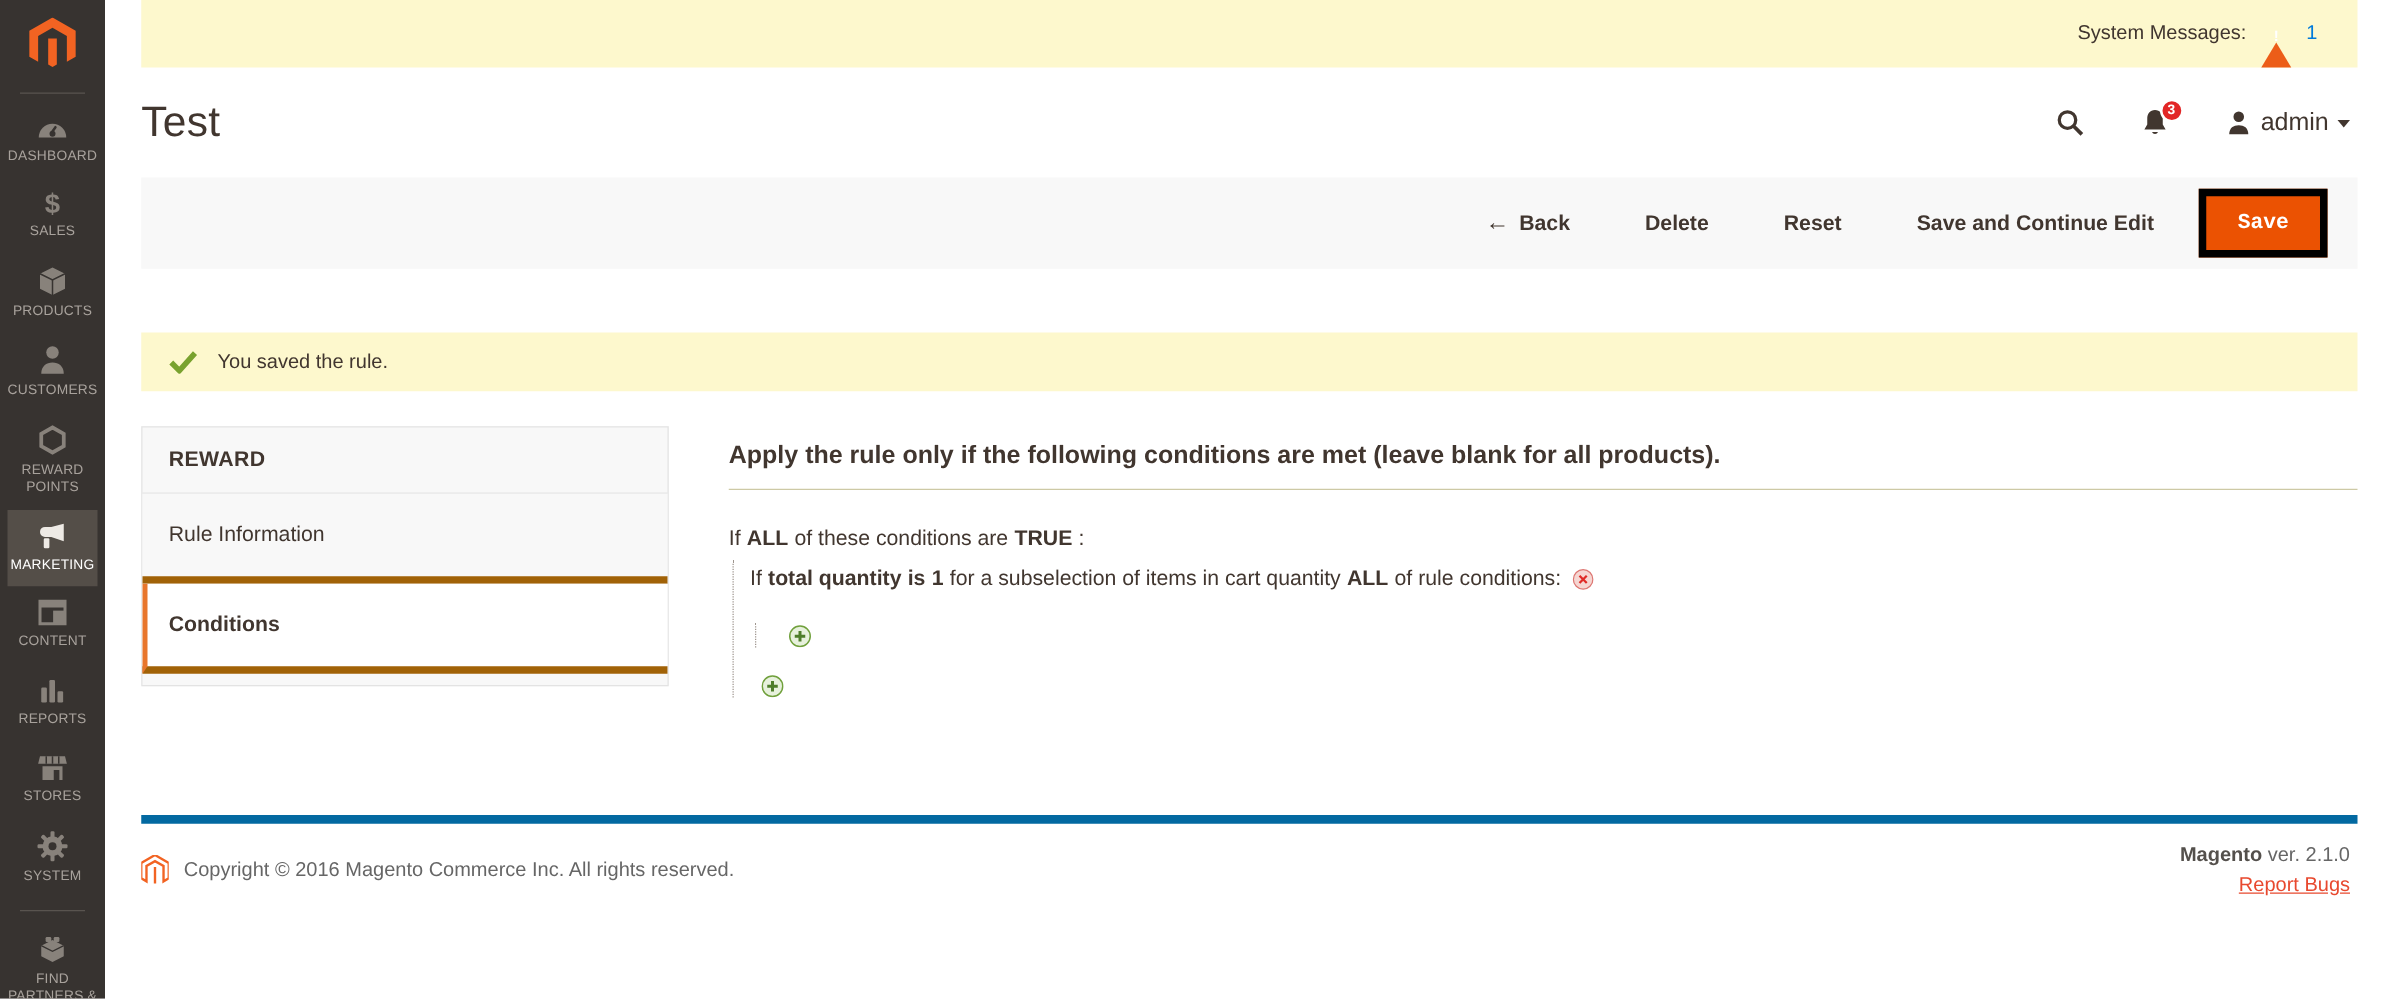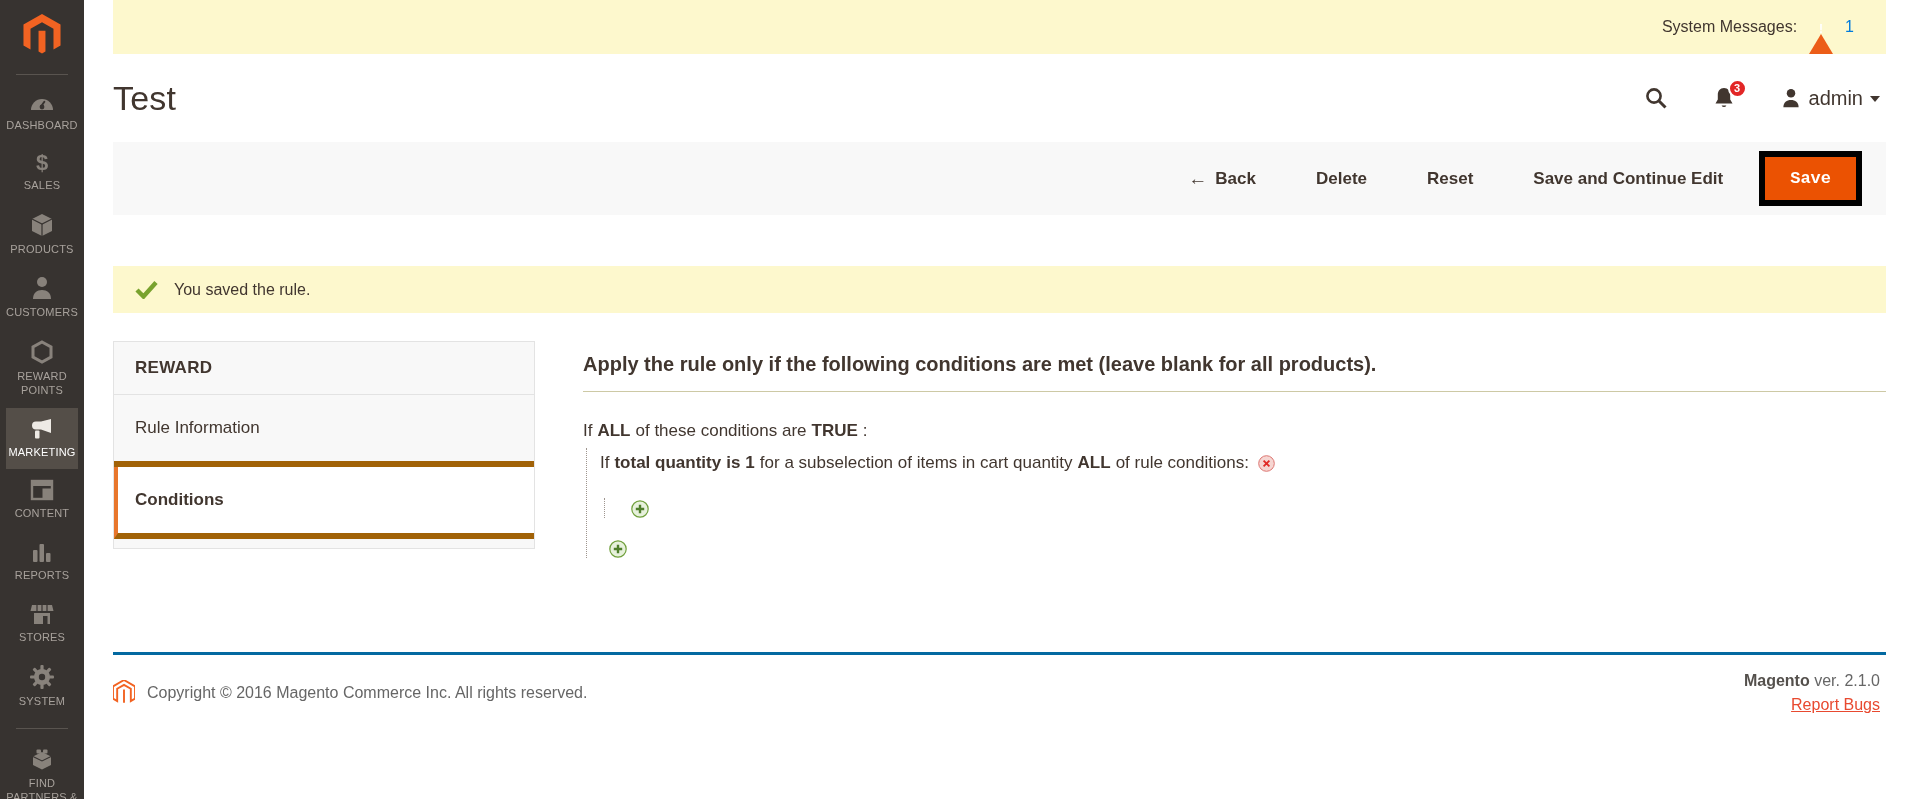--- a/index.html
+++ b/index.html
@@ -119,21 +119,21 @@
   .tree-branch {
     margin-left:3px; border-left:1px dotted #9e958e; padding-left:13px; margin-top:2px;
   }
   .tree-branch .tree-branch { margin-left:4px; padding-left:17px; }
   .plus-row { margin:20px 0 6px 9px; }
   .icon-btn { background:none; border:none; padding:0; cursor:pointer; display:inline-flex; vertical-align:middle; }
   .remove-btn { margin-left:4px; }
 
   
   .footer {
-    margin-top:88px; border-top:3px solid #0369a1; padding:17px 6px 0 0;
+    margin-top:88px; border-top:7px solid #0369a1; padding:17px 6px 0 0;
     display:flex; justify-content:space-between; align-items:flex-start;
   }
   .foot-left { display:flex; align-items:center; gap:12px; color:#666; font-size:16px; padding-top:8px;}
   .foot-right { text-align:right; font-size:16px; color:#666; }
   .foot-brand { font-weight:700; color:#54504c; }
   .report-link { color:#e8492f; text-decoration:underline; cursor:pointer; display:inline-block; margin-top:6px; }
 </style>
 </head>
 <body>
 

